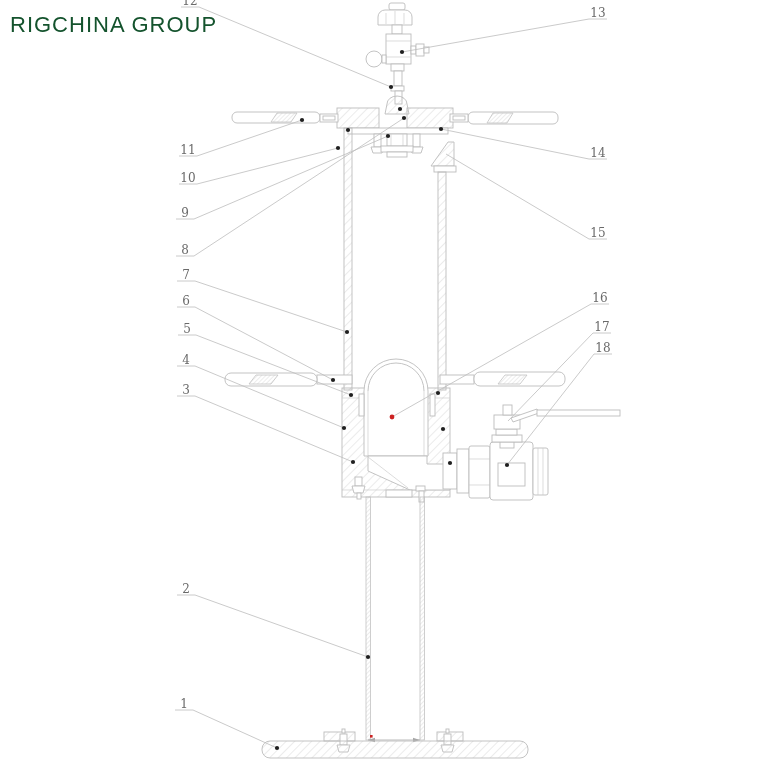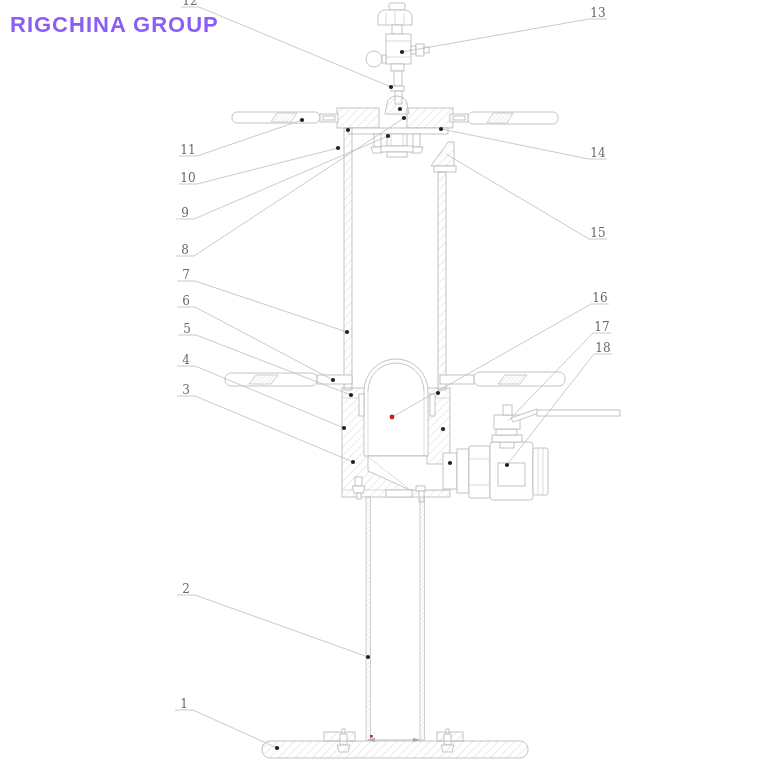--- a/index.html
+++ b/index.html
@@ -1,19 +1,19 @@
 <!DOCTYPE html>
 <html><head>
 <meta charset="utf-8">
 <style>
   html,body{margin:0;padding:0;background:#ffffff;}
   #stage{position:relative;width:765px;height:765px;background:#ffffff;overflow:hidden;
          font-family:"Liberation Sans",sans-serif;}
-  #logo{position:absolute;left:10px;top:12px;font-size:22px;font-weight:700;
-        color:#8b5cf6;letter-spacing:1px;}
+  #logo{position:absolute;left:10px;top:12px;font-size:22px;font-weight:400;
+        color:#14532d;letter-spacing:1px;}
   svg{position:absolute;left:0;top:0;}
   .o{stroke:#bcbcbc;stroke-width:.9;fill:#ffffff;}
   .h{stroke:#bcbcbc;stroke-width:.9;fill:url(#h1);}
   .g2{stroke:#c2c2c2;stroke-width:.8;fill:url(#h2);}
   .nf{fill:none;stroke:#bcbcbc;stroke-width:.9;}
   .thin{stroke:#cdcdcd;stroke-width:.7;fill:none;}
   .dim{stroke:#a8a8a8;stroke-width:.8;}
   .callout-text{font-family:"DejaVu Serif",serif;font-size:12px;fill:#6a6a6a;}
 </style>
 </head>

